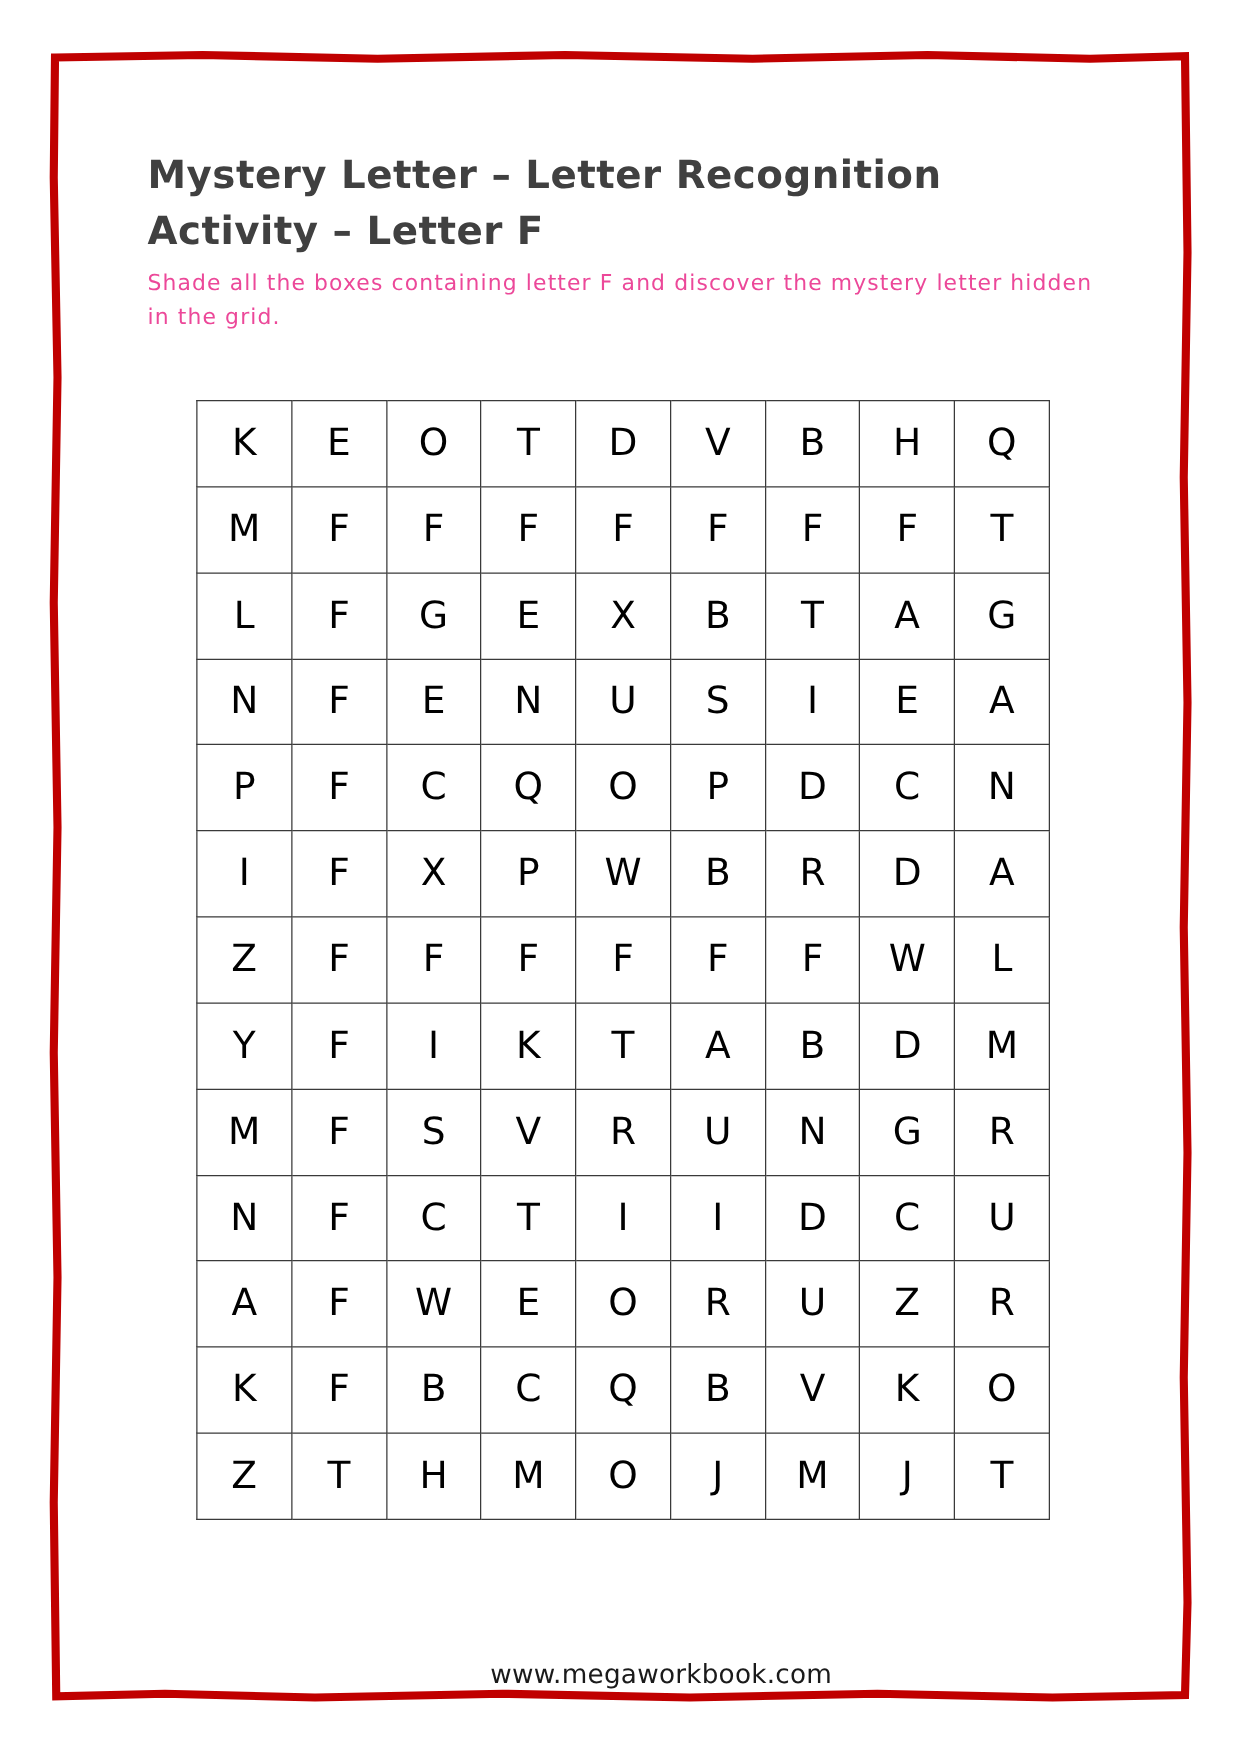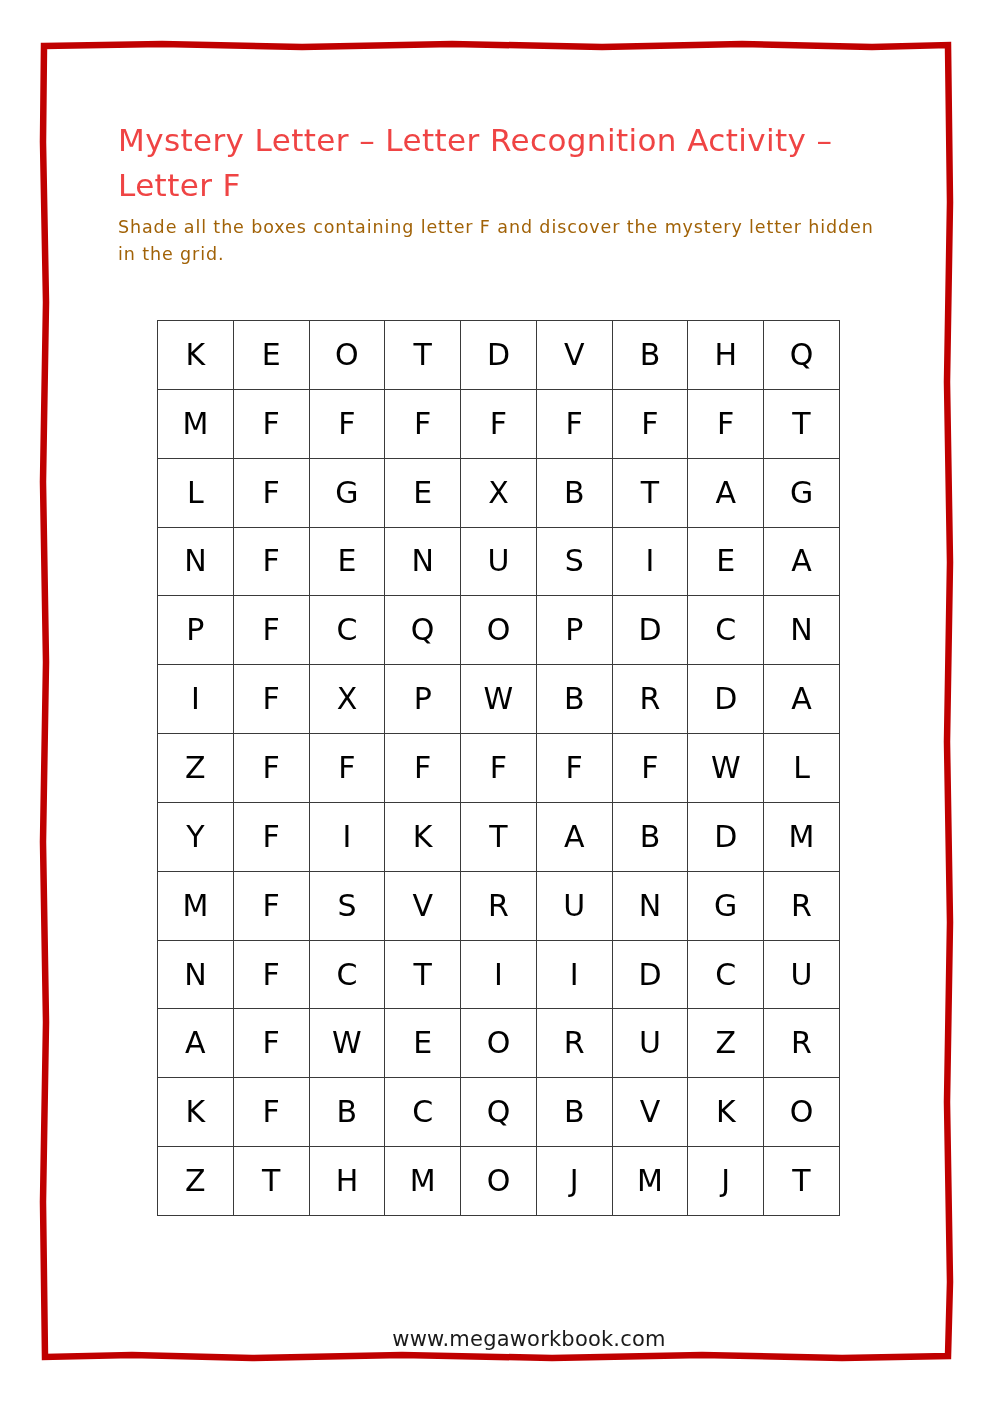--- a/index.html
+++ b/index.html
@@ -29,31 +29,31 @@
   #page-border svg { display: block; width: 100%; height: 100%; overflow: visible; }
 
   
   #header {
     position: absolute;
     left: 118px;
     top: 118px;
     width: 770px;
   }
   #worksheet-title {
-    color: #ef4444;
-    font-family: "DejaVu Sans", sans-serif;
-    font-weight: normal;
+    color: #404040;
+    font-family: "DejaVu Sans", sans-serif;
+    font-weight: bold;
     font-size: 31px;
     line-height: 45px;
     letter-spacing: 0.4px;
     margin: 0;
     white-space: normal;
   }
   #worksheet-instructions {
-    color: #a16207;
+    color: #ec4899;
     font-family: "DejaVu Sans", sans-serif;
     font-size: 17.5px;
     line-height: 27px;
     letter-spacing: 0.9px;
     margin: 6px 0 0 0;
     max-width: 762px;
   }
 
   
   #letter-grid {

